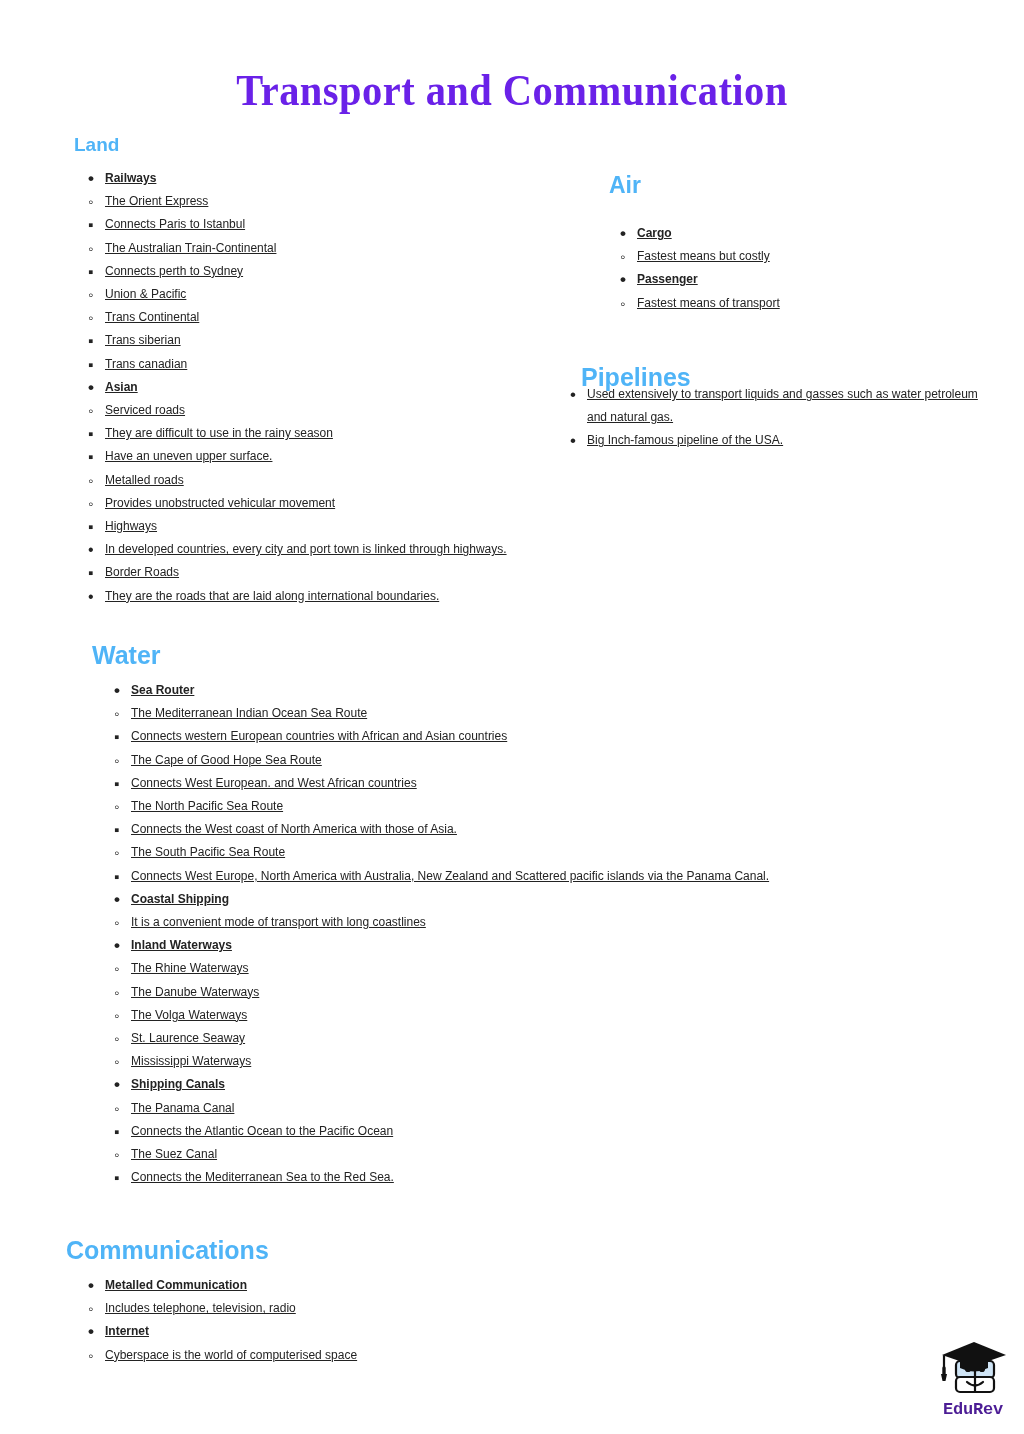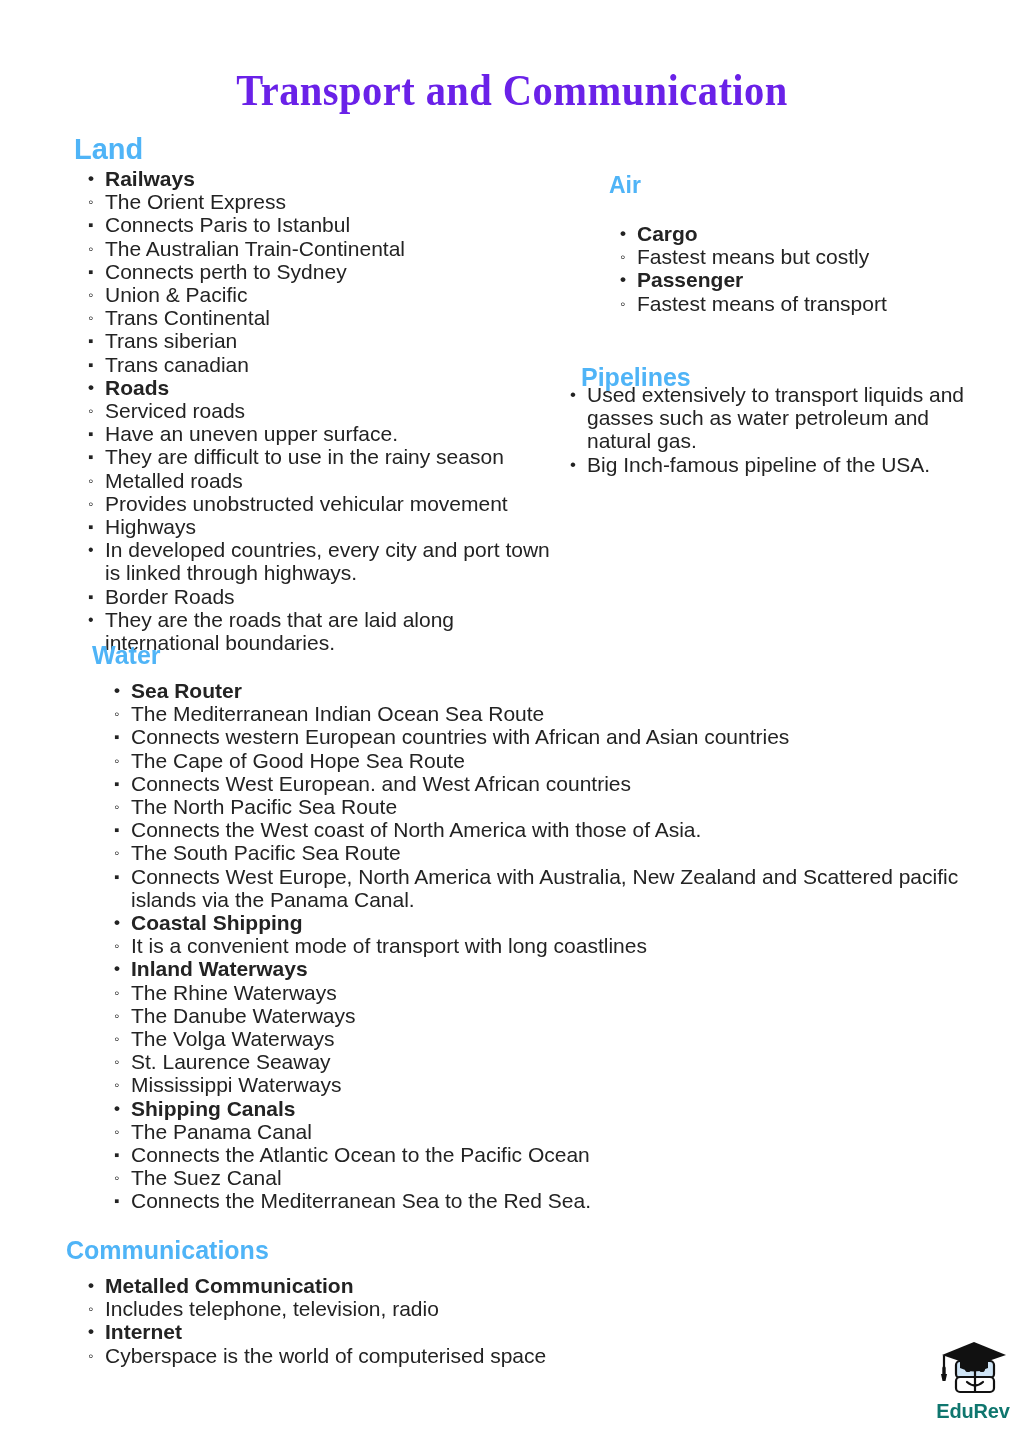--- a/index.html
+++ b/index.html
@@ -43,35 +43,36 @@
 
   
   .sec-head {
     position: absolute;
     font-family: "Liberation Sans", sans-serif;
     font-weight: bold;
     color: #4fb4f7;
     white-space: nowrap;
     line-height: 1;
   }
-  .sec-head.h-land  { left: 74px;  top: 135px; font-size: 29px; }
+  .sec-head.h-land  { left: 74px;  top: 135px; font-size: 19px; }
   .sec-head.h-air   { left: 609px; top: 174px; font-size: 23px; }
   .sec-head.h-pipe  { left: 581px; top: 337px; font-size: 25px; margin-top: 28px; }
   .sec-head.h-water { left: 92px;  top: 643px; font-size: 25px; }
   .sec-head.h-comm  { left: 66px;  top: 1238px; font-size: 25px; }
 
   
   .outline {
     position: absolute;
     margin: 0;
     padding: 0;
     list-style: none;
-    font-size: 21px;
+    font-size: 12px;
     line-height: 23.2px;
     color: #232323;
+    text-decoration: underline;
   }
   .outline ul {
     margin: 0;
     padding: 0;
     list-style: none;
   }
   .outline li {
     position: relative;
     padding-left: 0;
   }
@@ -117,24 +118,24 @@
     width: 78px;
     height: 88px;
   }
   .logo svg { display: block; }
   .logo-text {
     position: absolute;
     left: 0;
     top: 62px;
     width: 78px;
     text-align: center;
-    font-family: Liberation Sans, sans-serif;
+    font-family: Liberation Mono, monospace;
     font-weight: bold;
-    font-size: 20px;
-    color: #0f766e;
+    font-size: 17px;
+    color: #4c1d95;
     letter-spacing: -0.2px;
   }
 </style>
 </head>
 <body>
 
 <div class="page">
 
   <h1 class="doc-title">Transport and Communication</h1>
 
@@ -169,30 +170,30 @@
                 <span class="row">Trans siberian</span>
               </li>
               <li class="lvl3">
                 <span class="row">Trans canadian</span>
               </li>
             </ul>
           </li>
         </ul>
       </li>
       <li class="lvl1">
-        <span class="row">Roads</span>
+        <span class="row">Asian</span>
         <ul class="sub1">
           <li class="lvl2">
             <span class="row">Serviced roads</span>
             <ul class="sub2">
               <li class="lvl3">
+                <span class="row">They are difficult to use in the rainy season</span>
+              </li>
+              <li class="lvl3">
                 <span class="row">Have an uneven upper surface.</span>
-              </li>
-              <li class="lvl3">
-                <span class="row">They are difficult to use in the rainy season</span>
               </li>
             </ul>
           </li>
           <li class="lvl2">
             <span class="row">Metalled roads</span>
           </li>
           <li class="lvl2">
             <span class="row">Provides unobstructed vehicular movement</span>
             <ul class="sub2">
               <li class="lvl3">

